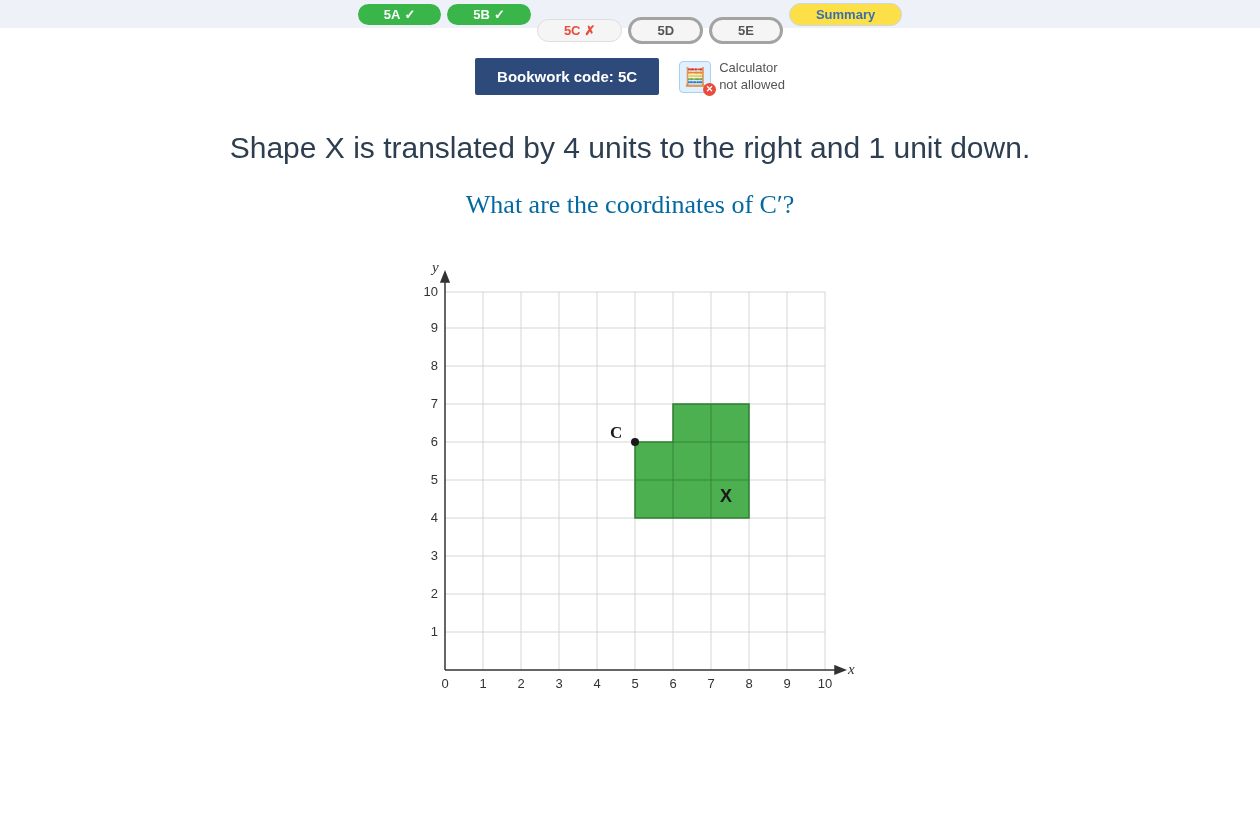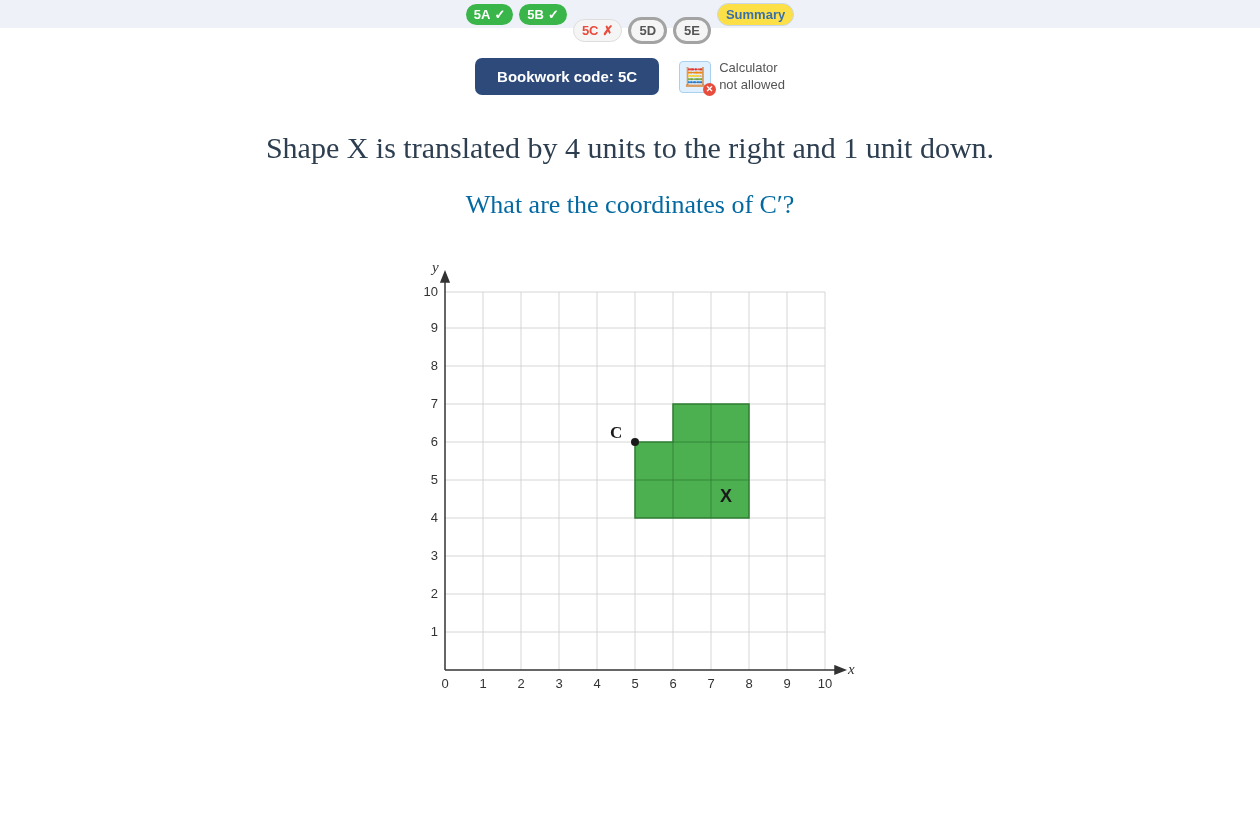--- a/index.html
+++ b/index.html
@@ -17,21 +17,21 @@
       align-items: center;
       gap: 6px;
       padding: 0 0 0 0;
       height: 28px;
       background: #eef2f8;
     }
     .tab {
       display: inline-flex;
       align-items: center;
       gap: 4px;
-      padding: 3px 8px;
+      padding: 3px 26px;
       border-radius: 20px;
       font-size: 13px;
       font-weight: bold;
       font-family: Arial, sans-serif;
       cursor: pointer;
     }
     .tab-done {
       background: #3ab54a;
       color: white;
     }
@@ -66,21 +66,21 @@
       display: flex;
       align-items: center;
       justify-content: center;
       gap: 20px;
       margin-bottom: 30px;
     }
     .bookwork-code-btn {
       background: #2d4a7a;
       color: white;
       border: none;
-      border-radius: 7px;
+      border-radius: 2px;
       padding: 10px 22px;
       font-size: 15px;
       font-family: Arial, sans-serif;
       font-weight: 600;
       cursor: pointer;
     }
     .calculator-info {
       display: flex;
       align-items: center;
       gap: 8px;
@@ -122,21 +122,21 @@
     }
     .calc-text { line-height: 1.3; }
 
     
     .question-text {
       text-align: center;
       font-size: 30px;
       color: #2c3e50;
       margin-bottom: 20px;
       line-height: 1.5;
-      font-family: Liberation Serif, serif;
+      font-family: Liberation Sans, sans-serif;
     }
     .question-subtext {
       text-align: center;
       font-size: 26px;
       color: #0369a1;
       margin-bottom: 30px;
       font-family: Georgia, serif;
     }
 
     

